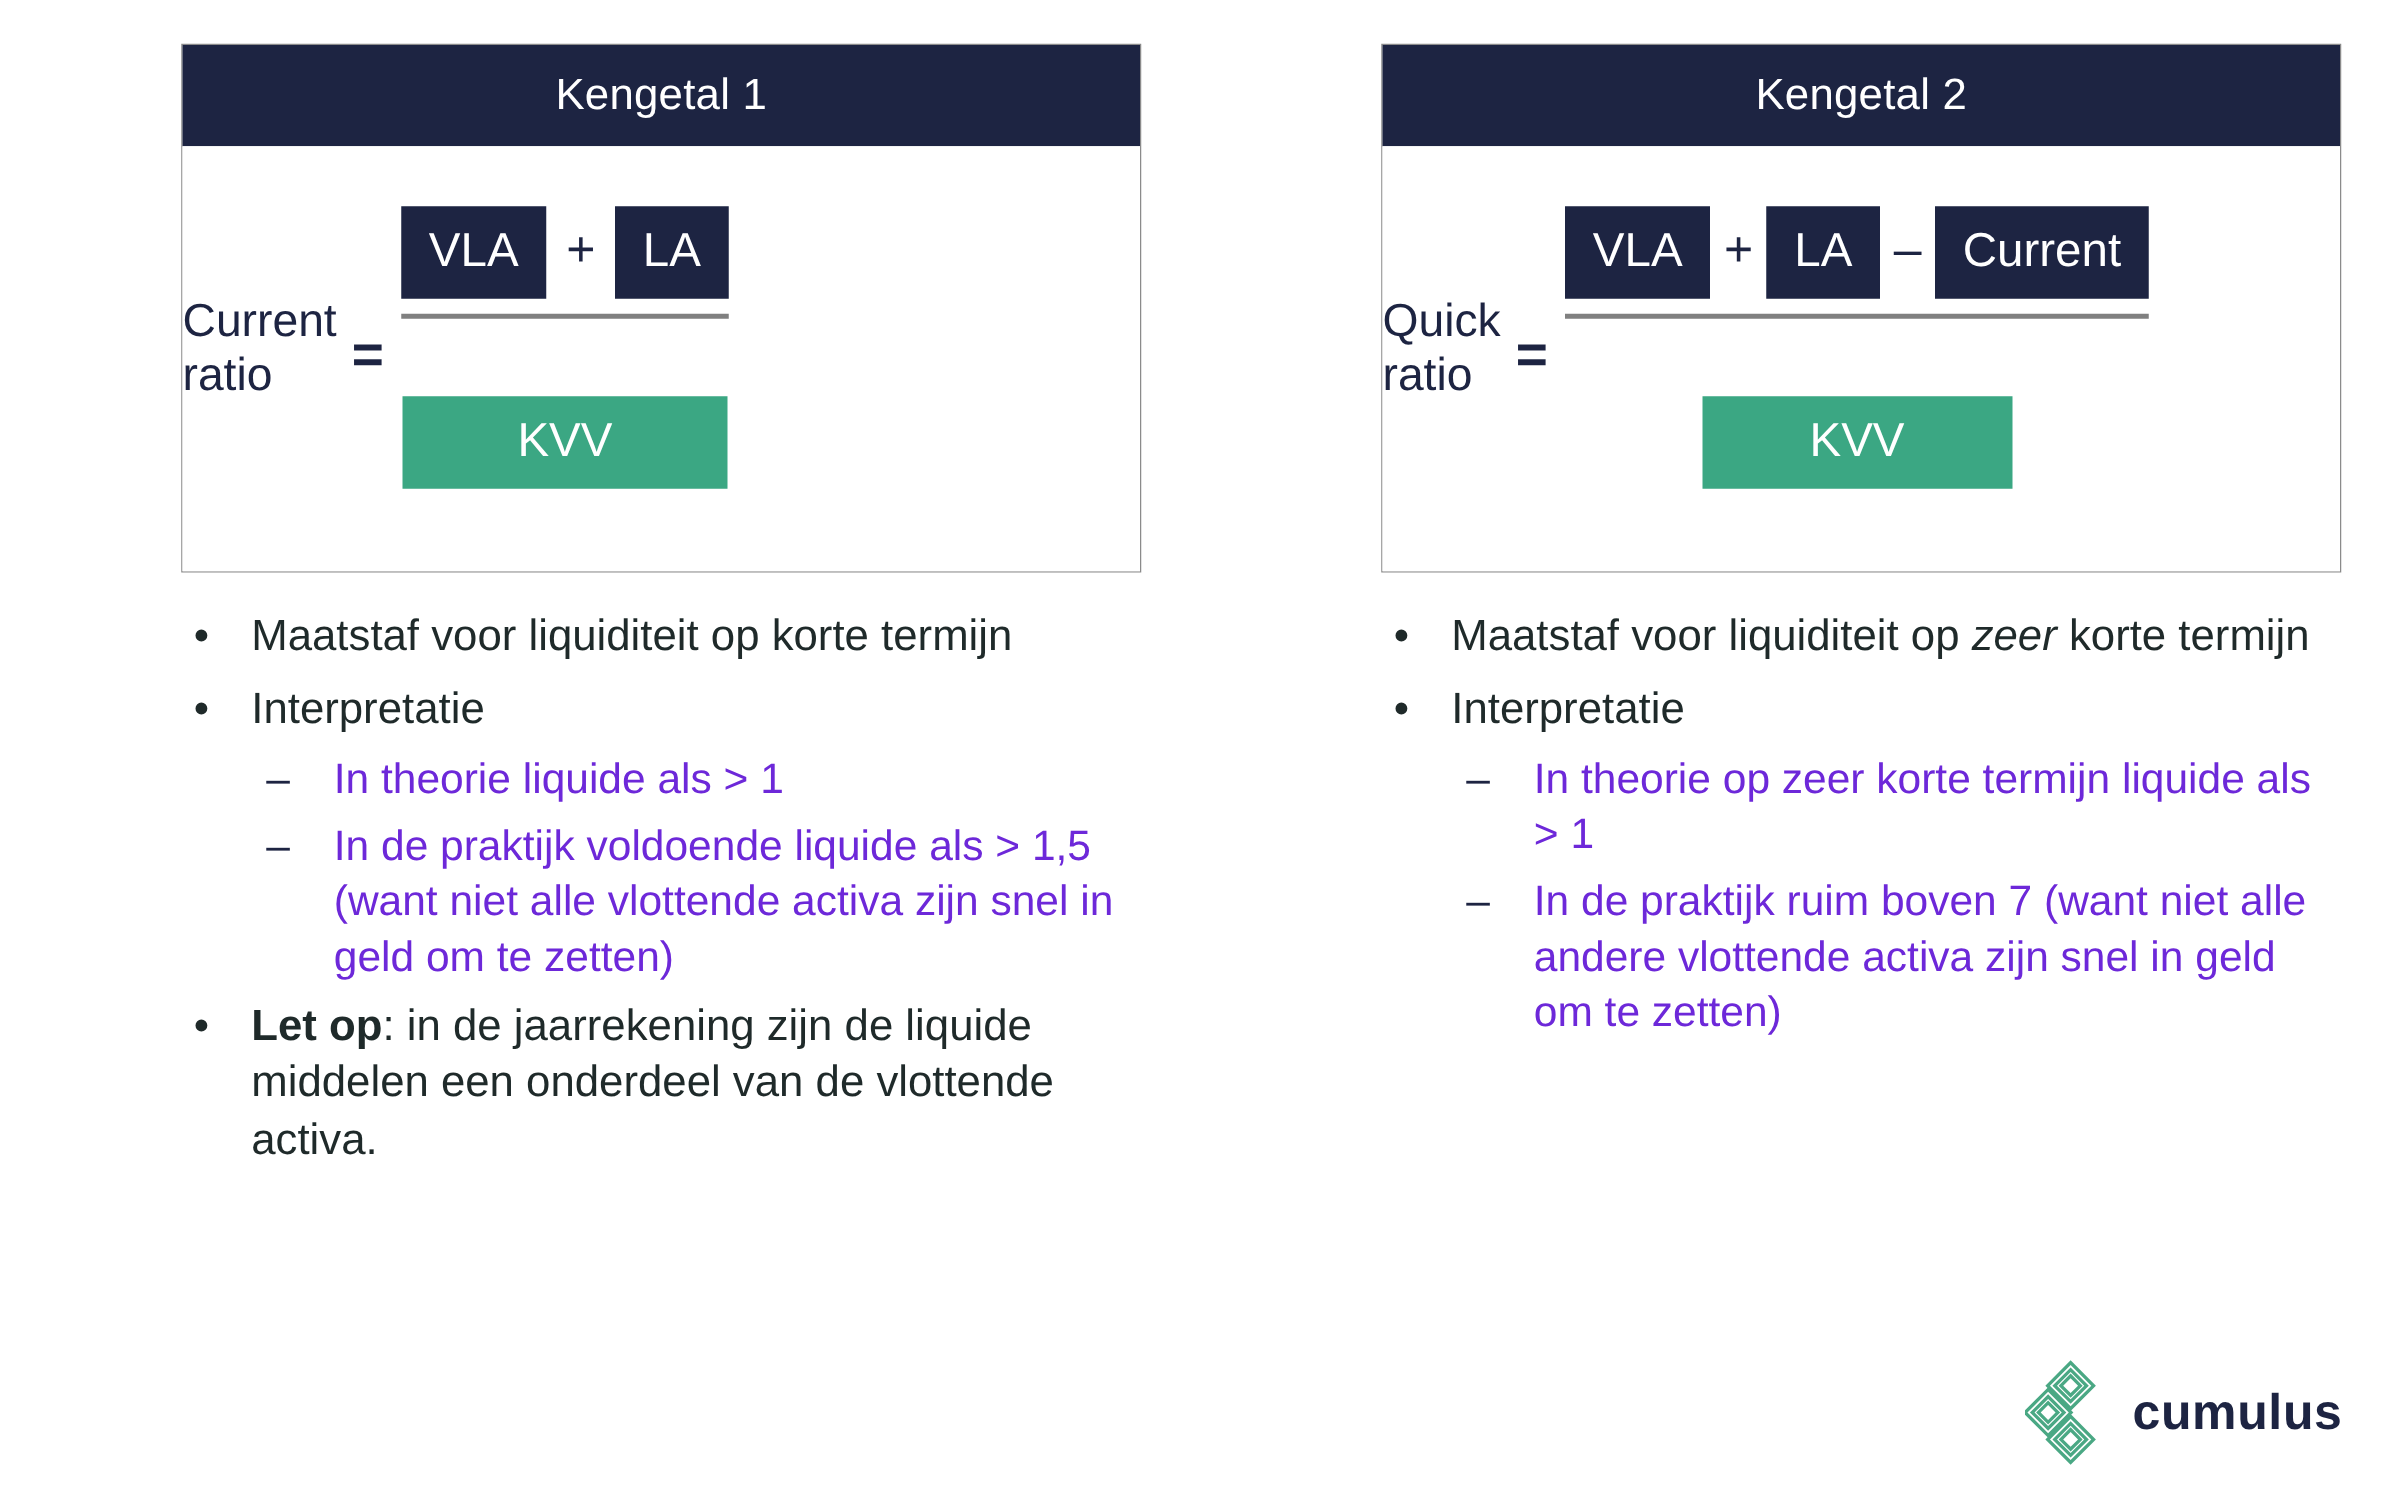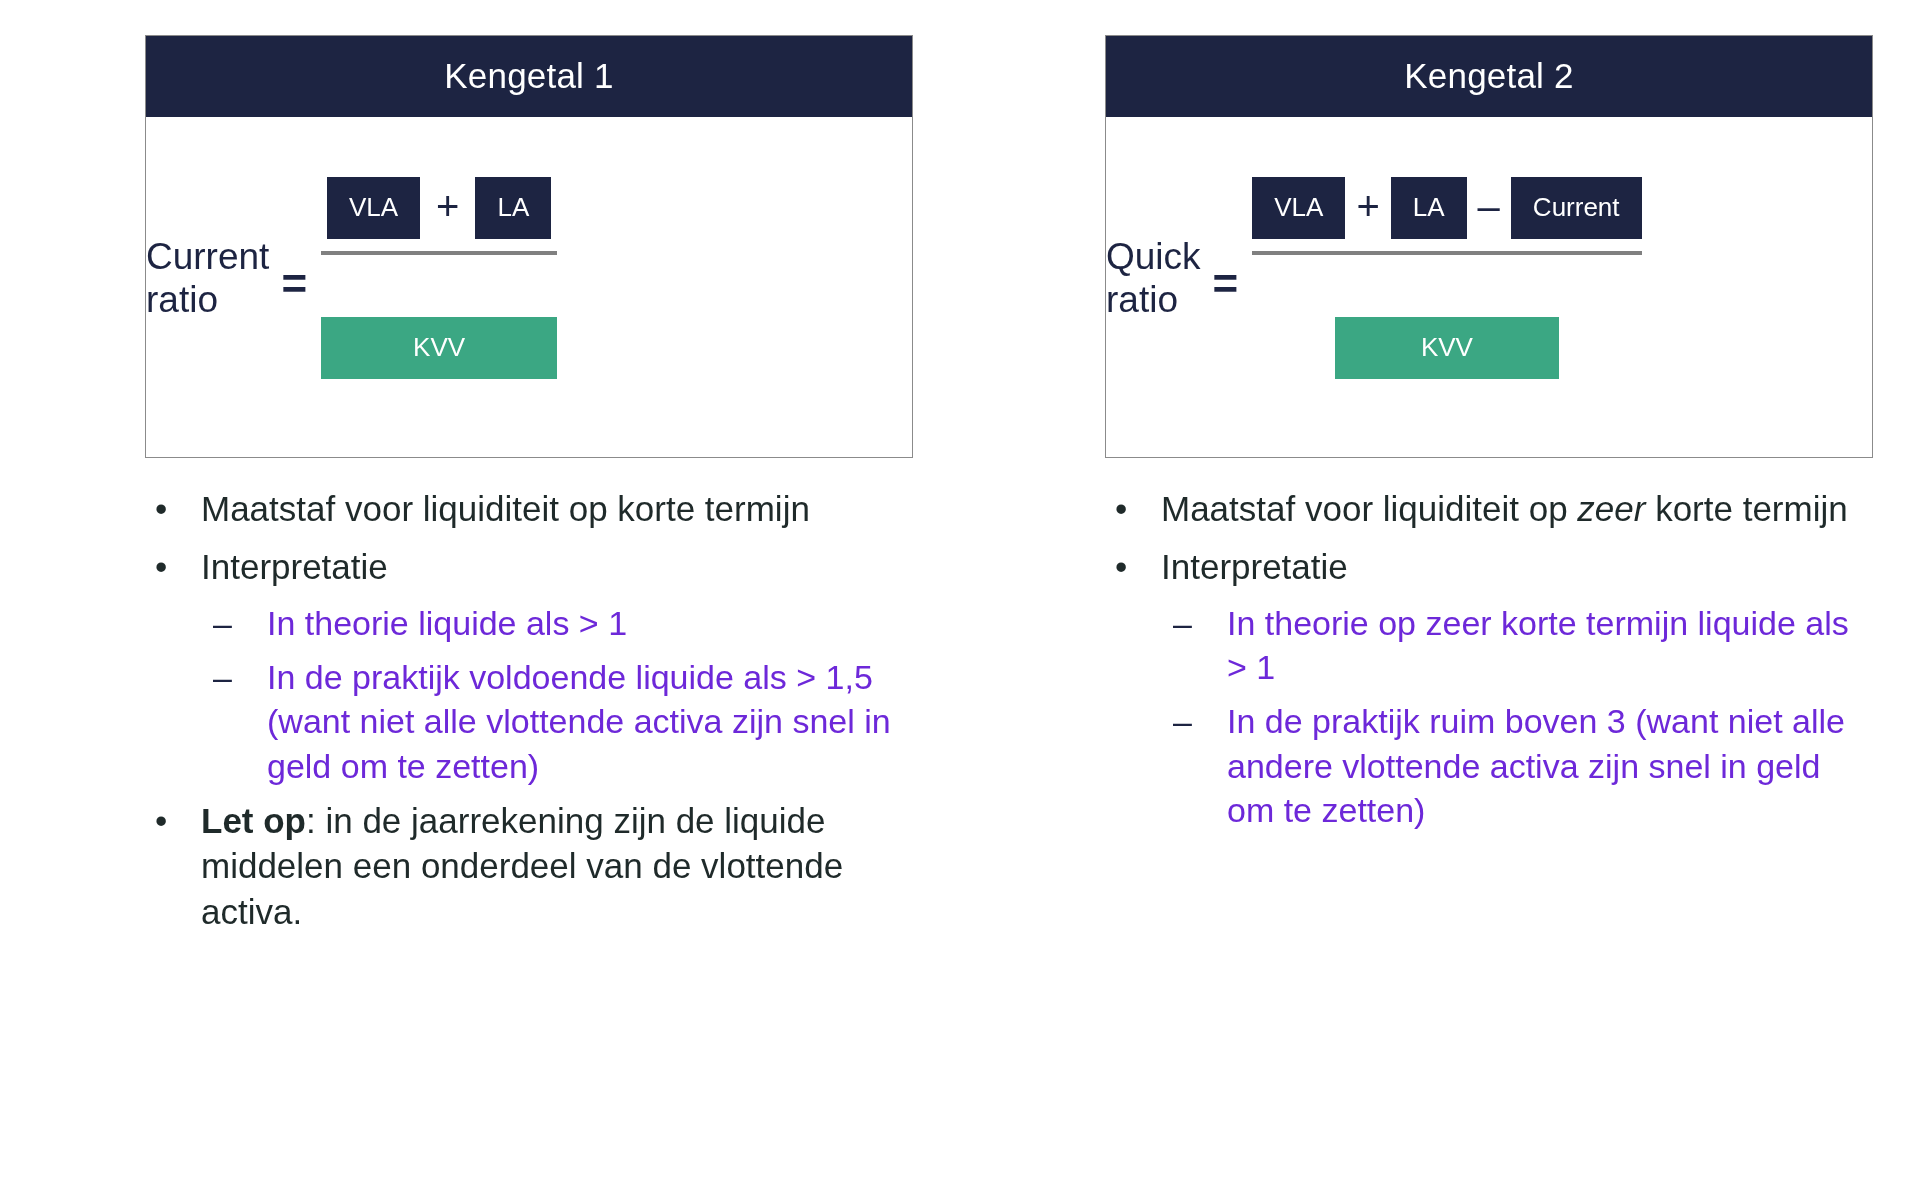--- a/index.html
+++ b/index.html
@@ -115,21 +115,21 @@
     display: flex;
     flex-direction: row;
     align-items: center;
     justify-content: center;
     padding-top: 14px;
     margin-top: 48px;
   }
   .chip {
     background: #1d2442;
     color: #ffffff;
-    font-size: 26px;
+    font-size: 38px;
     line-height: 1;
     padding: 17px 22px 19px 22px;
     white-space: nowrap;
   }
   .chip.green {
     background: #3ba783;
     padding: 17px 92px 19px 92px;
   }
   .chip.green.wide {
     padding: 17px 86px 19px 86px;
@@ -291,19 +291,40 @@
         <div class="bullet">
           <span class="marker">•</span>
           <span class="text">Interpretatie</span>
         </div>
         <div class="bullet sub">
           <span class="marker">–</span>
           <span class="text">In theorie op zeer korte termijn liquide als &gt; 1</span>
         </div>
         <div class="bullet sub">
           <span class="marker">–</span>
-          <span class="text">In de praktijk ruim boven 3 (want niet alle andere vlottende activa zijn snel in geld om te zetten)</span>
+          <span class="text">In de praktijk ruim boven 7 (want niet alle andere vlottende activa zijn snel in geld om te zetten)</span>
         </div>
       </div>
     </div>
   </div>
 
+  <div class="logo">
+    <span class="logo-mark-wrap">
+      <svg class="logo-mark" viewBox="0 0 72 84" xmlns="http://www.w3.org/2000/svg">
+        <g fill="none" stroke="#4aa884" stroke-width="2.6">
+
+          <rect x="23.5" y="7.5" width="26" height="26" transform="rotate(45 36.5 20.5)"></rect>
+          <rect x="27.5" y="11.5" width="18" height="18" transform="rotate(45 36.5 20.5)"></rect>
+          <rect x="31.0" y="15.0" width="11" height="11" transform="rotate(45 36.5 20.5)"></rect>
+
+          <rect x="23.5" y="50.5" width="26" height="26" transform="rotate(45 36.5 63.5)"></rect>
+          <rect x="27.5" y="54.5" width="18" height="18" transform="rotate(45 36.5 63.5)"></rect>
+          <rect x="31.0" y="58.0" width="11" height="11" transform="rotate(45 36.5 63.5)"></rect>
+
+          <rect x="5.5" y="29.0" width="26" height="26" transform="rotate(45 18.5 42.0)"></rect>
+          <rect x="9.5" y="33.0" width="18" height="18" transform="rotate(45 18.5 42.0)"></rect>
+          <rect x="13.0" y="36.5" width="11" height="11" transform="rotate(45 18.5 42.0)"></rect>
+        </g>
+      </svg>
+    </span>
+    <span class="logo-word">cumulus</span>
+  </div>
 </div>
 
 </body></html>

